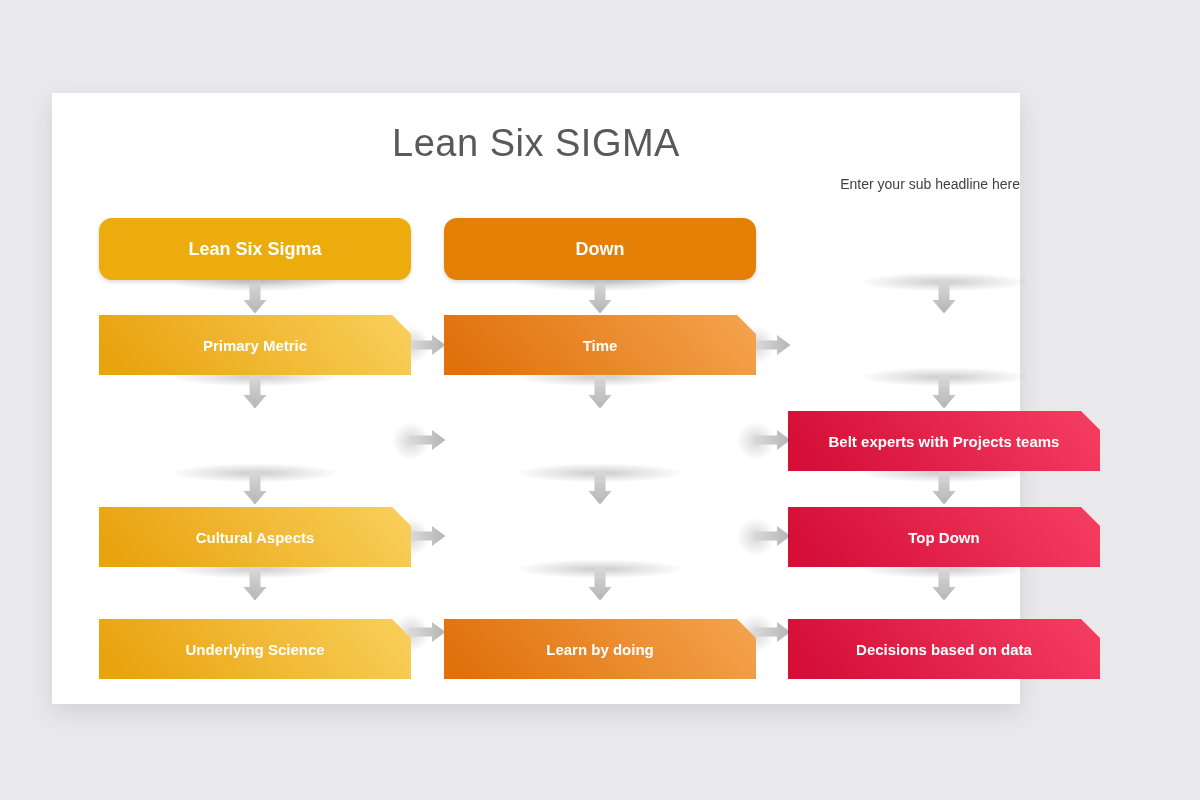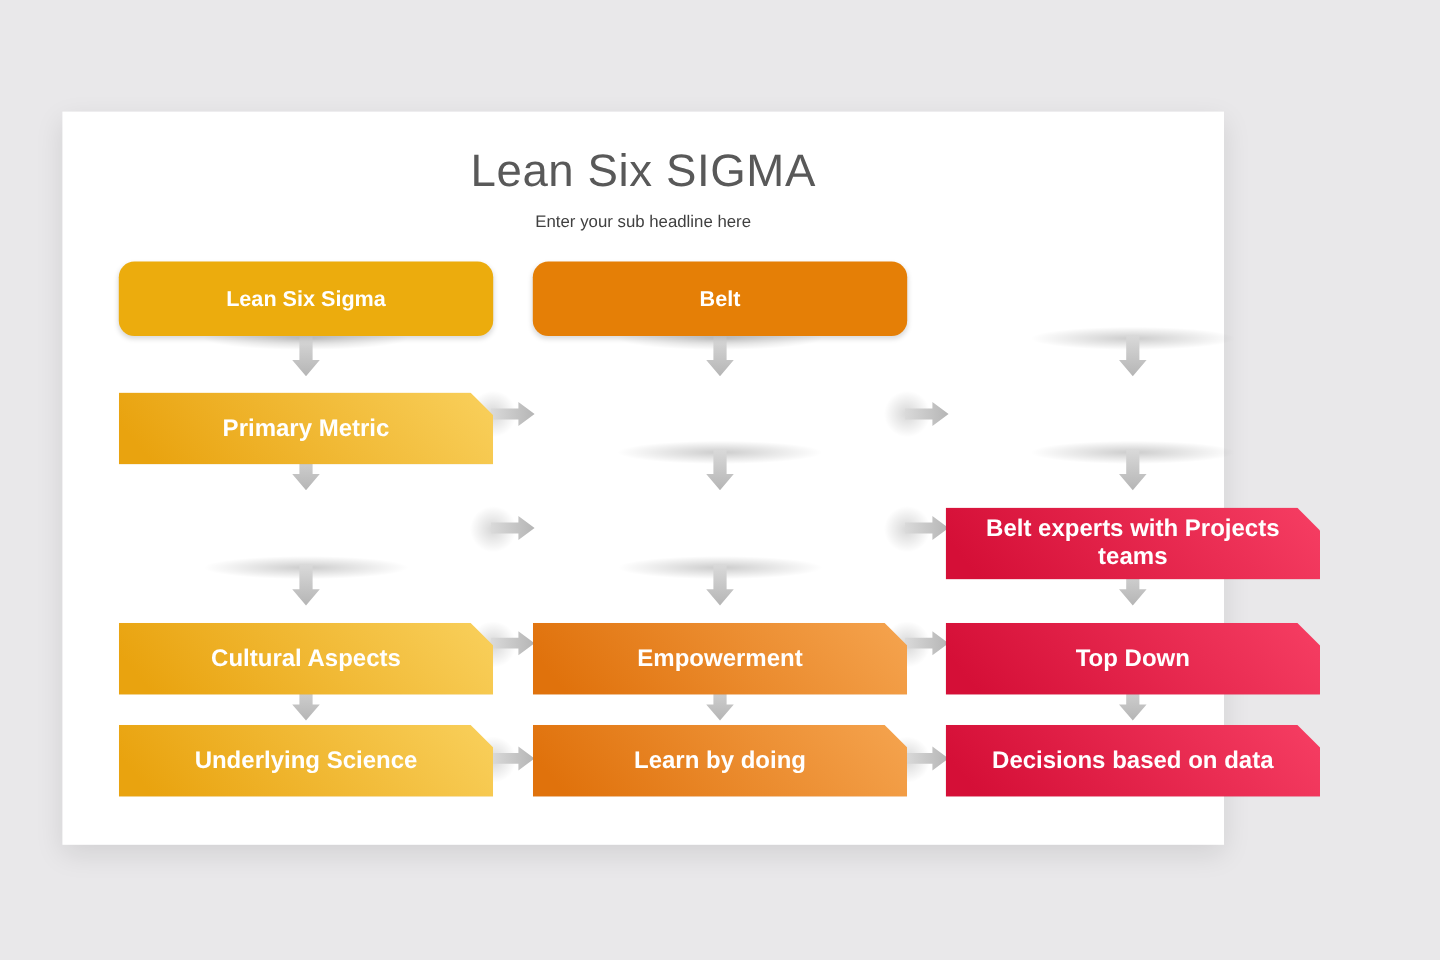--- a/index.html
+++ b/index.html
@@ -31,24 +31,24 @@
     border-radius:13px;background:var(--hc,#999);
     display:flex;align-items:center;justify-content:center;
     color:#fff;font-weight:700;font-size:18px;
     z-index:1;box-shadow:0 2px 4px rgba(0,0,0,0.15);
   }
   .rowbox{
     position:absolute;left:0;right:0;height:60px;box-sizing:border-box;
     background:linear-gradient(50deg,var(--g0,#888) 8%,var(--g1,#bbb) 100%);
     clip-path:polygon(0 0,calc(100% - 19px) 0,100% 19px,100% 100%,0 100%);
     display:flex;align-items:center;justify-content:center;text-align:center;
-    padding:0 24px;color:#fff;font-weight:700;font-size:20px;
-    z-index:1;filter:drop-shadow(0 2px 2px rgba(0,0,0,0.16));margin-top:12px;
+    padding:0 24px;color:#fff;font-weight:700;font-size:15px;
+    z-index:1;filter:drop-shadow(0 2px 2px rgba(0,0,0,0.16));
   }
-  .r0{top:97px}.r1{top:193px}.r2{top:289px}.r3{top:374px}
+  .r0{top:97px}.r1{top:193px}.r2{top:289px}.r3{top:401px}
   .darr{position:absolute;left:50%;transform:translateX(-50%);width:30px;height:35px;z-index:0;}
   .ah{top:61px}.a0{top:156px}.a1{top:252px}.a2{top:348px}
   .es{
     position:absolute;left:50%;transform:translateX(-50%);
     width:195px;height:22px;z-index:0;
     background:radial-gradient(ellipse at center,rgba(0,0,0,0.20) 0%,rgba(0,0,0,0) 62%);
   }
   .cs{
     position:absolute;left:290px;width:44px;height:44px;z-index:0;
     background:radial-gradient(circle,rgba(0,0,0,0.16) 0%,rgba(0,0,0,0) 62%);
@@ -68,21 +68,21 @@
     </linearGradient>
     <linearGradient id="gradRight" x1="0" y1="0" x2="1" y2="0">
       <stop offset="0" stop-color="#dadada"></stop>
         <stop offset="1" stop-color="#b5b5b5"></stop>
     </linearGradient>
   </defs>
 </svg>
 
 <div class="slide" style="background: rgb(255, 255, 255);">
   <h1 class="title" style="color: rgb(89, 89, 89);">Lean Six SIGMA</h1>
-  <p class="sub" style="color: rgb(64, 64, 64);">Enter your sub headline here</p>
+  <p class="sub" style="color: rgb(64, 64, 64); text-align: right;">Enter your sub headline here</p>
 
   <div class="diagram">
 
     <div class="col c0" style="--hc: #ecac0d; --g0: #e9a30f; --g1: #f9d05c;">
       <div class="es" style="top:53px"></div>
       <div class="es" style="top:148px"></div>
       <div class="es" style="top:244px"></div>
       <div class="es" style="top:340px"></div>
       <div class="cs" style="top:105px"></div>
       <div class="cs" style="top:201px"></div>
@@ -120,22 +120,22 @@
         </svg>
       <svg class="darr a0" viewBox="0 0 30 35">
           <polygon points="9.5,0 20.5,0 20.5,21 26.5,21 15,34.5 3.5,21 9.5,21" fill="url(#gradDown)"></polygon>
         </svg>
       <svg class="darr a1" viewBox="0 0 30 35">
           <polygon points="9.5,0 20.5,0 20.5,21 26.5,21 15,34.5 3.5,21 9.5,21" fill="url(#gradDown)"></polygon>
         </svg>
       <svg class="darr a2" viewBox="0 0 30 35">
           <polygon points="9.5,0 20.5,0 20.5,21 26.5,21 15,34.5 3.5,21 9.5,21" fill="url(#gradDown)"></polygon>
         </svg>
-      <div class="hdr">Belt</div>
-      <div class="rowbox r2">Empowerment</div>
+      <div class="hdr">Down</div>
+      <div class="rowbox r0">Time</div>
       <div class="rowbox r3">Learn by doing</div>
     </div>
 
     <div class="col c2" style="--hc: #dc0a36; --g0: #d50f37; --g1: #f63e63;">
       <div class="es" style="top:53px"></div>
       <div class="es" style="top:148px"></div>
       <div class="es" style="top:244px"></div>
       <div class="es" style="top:340px"></div>
       <svg class="darr ah" viewBox="0 0 30 35">
           <polygon points="9.5,0 20.5,0 20.5,21 26.5,21 15,34.5 3.5,21 9.5,21" fill="url(#gradDown)"></polygon>

